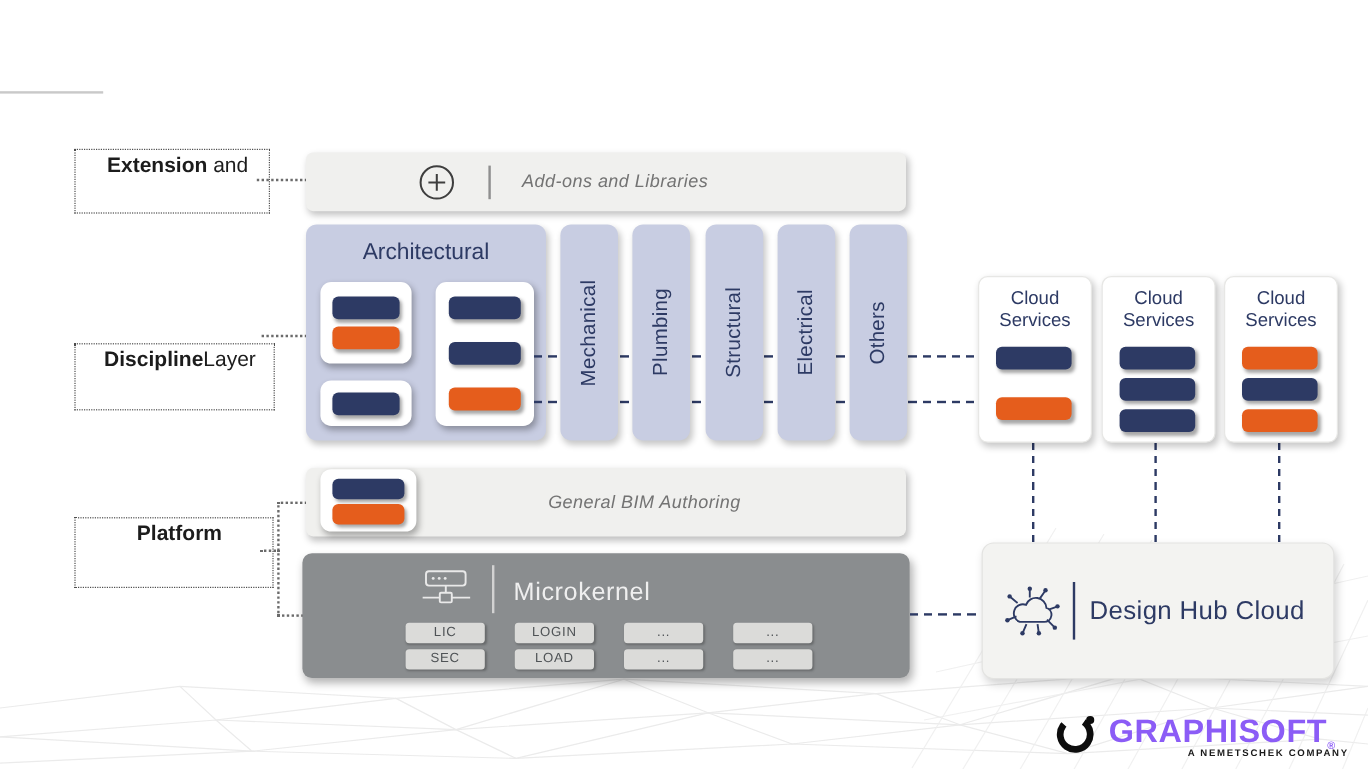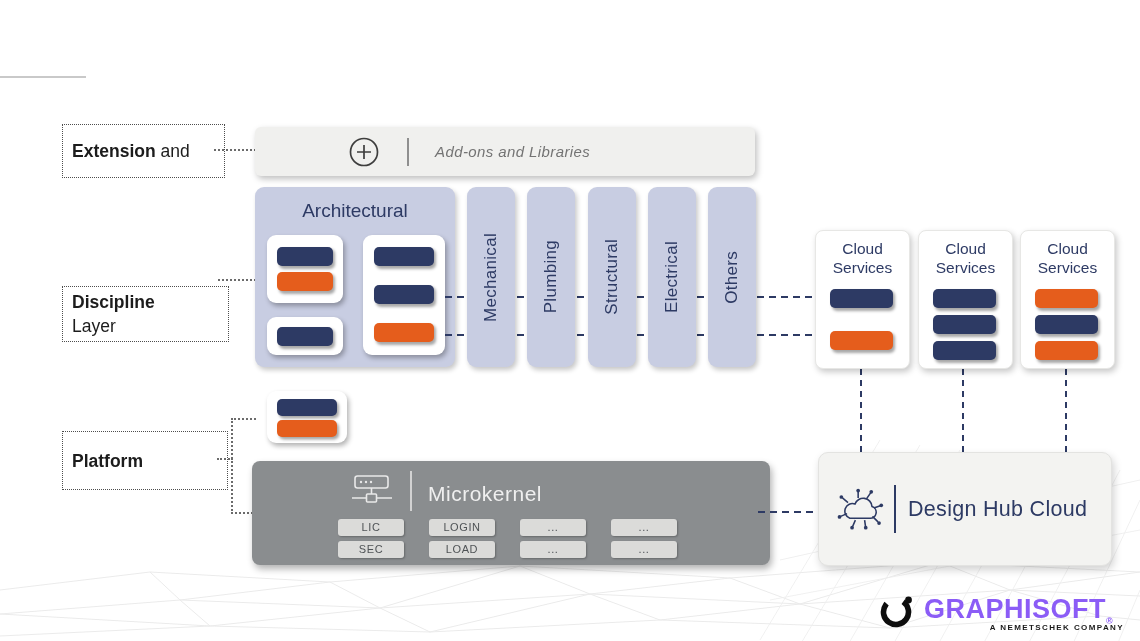--- a/index.html
+++ b/index.html
@@ -11,21 +11,21 @@
   
   .c-navy{background:var(--navy);}
   .c-orange{background:var(--orange);}
   
   .top-rule{left:0;top:76px;width:86px;height:2px;background:#c9c9c9;}
   .title{left:98px;top:44px;font-size:34px;font-weight:300;letter-spacing:8px;white-space:nowrap;z-index:2;}
   .title .t1{color:var(--navy);}
   .title .t2{color:var(--orange-title);margin-left:18px;}
   
   .side-label{border:1.5px dotted #4d4d4d;color:#1c1c1c;font-size:17.5px;line-height:24px;
-    display:flex;flex-direction:column;justify-content:center;padding-left:9px;z-index:2;}
+    display:flex;justify-content:center;padding-left:9px;z-index:2;}
   .side-label b{font-weight:bold;}
   
   .dot-h{border-top:2px dotted #6b6b6b;height:0;z-index:1;}
   .dot-v{border-left:2px dotted #6b6b6b;width:0;z-index:1;}
   .dash-h{height:2px;background:repeating-linear-gradient(90deg,var(--navy) 0 7px,transparent 7px 12px);z-index:2;}
   .dash-v{width:2px;background:repeating-linear-gradient(180deg,var(--navy) 0 6px,transparent 6px 11px);z-index:1;}
   
   .panel{background:var(--panel-gray);border-radius:6px;box-shadow:2px 3px 6px rgba(0,0,0,.25);z-index:2;}
   .panel-label{color:#737373;font-size:15px;letter-spacing:.4px;font-style:italic;}
   
@@ -44,21 +44,21 @@
     font-size:15.5px;line-height:19px;}
   .cloud-box .bar{left:14px;width:63px;}
   
   .addons{left:255px;top:127px;width:500px;height:49px;display:flex;align-items:center;padding-left:92px;box-sizing:border-box;}
   .addons .vdiv{width:2px;height:28px;background:#8f8f8f;margin:0 26px;}
   
   .general{left:255px;top:390px;width:500px;height:57px;display:flex;align-items:center;justify-content:center;
     padding-left:64px;box-sizing:border-box;}
   
   .micro{left:252px;top:461px;width:506px;height:104px;background:var(--dark-gray);border-radius:8px;
-    box-shadow:2px 4px 7px rgba(0,0,0,.3);z-index:2;padding-left:12px;}
+    box-shadow:2px 4px 7px rgba(0,0,0,.3);z-index:2;}
   .micro-title{position:absolute;left:176px;top:21px;color:#efefef;font-size:21px;letter-spacing:.5px;}
   .micro .vdiv{position:absolute;left:158px;top:10px;width:2px;height:40px;background:#d2d2d2;}
   .mk-grid{position:absolute;left:86px;top:58px;display:grid;grid-auto-flow:column;
     grid-template-rows:repeat(2,17px);grid-template-columns:repeat(4,66px);column-gap:25px;row-gap:5px;}
   .pill{background:var(--pill-gray);border-radius:3px;color:#4f5356;font-size:11px;line-height:17px;
     text-align:center;letter-spacing:.6px;box-shadow:1px 1px 2px rgba(0,0,0,.25);}
   
   .hub{left:818px;top:452px;width:294px;height:114px;background:#f3f3f1;border:1px solid #e3e3e1;border-radius:10px;
     box-shadow:2px 4px 8px rgba(0,0,0,.18);display:flex;align-items:center;z-index:2;}
   .hub .vdiv{width:2px;height:48px;background:var(--navy);margin:0 12px 0 10px;}
@@ -170,20 +170,23 @@
     <div class="cloud-title">Cloud Services</div>
     <div class="bar c-orange" style="top:58px;"></div>
     <div class="bar c-navy" style="top:84px;"></div>
     <div class="bar c-orange" style="top:110px;"></div>
   </div>
 
   <div class="abs dash-v" style="left:860px;top:369px;height:83px;"></div>
   <div class="abs dash-v" style="left:962px;top:369px;height:83px;"></div>
   <div class="abs dash-v" style="left:1065px;top:369px;height:83px;"></div>
 
+  <div class="abs panel general">
+    <span class="panel-label">General BIM Authoring</span>
+  </div>
   <div class="card" style="left:267px;top:391px;width:80px;height:52px;z-index:3;">
     <div class="bar c-navy" style="left:10px;width:60px;top:8px;height:17px;"></div>
     <div class="bar c-orange" style="left:10px;width:60px;top:29px;height:17px;"></div>
   </div>
 
   <div class="abs micro">
     <svg class="abs" style="left:100px;top:12px;" width="40" height="34" viewBox="0 0 40 34">
       <g stroke="#e9e9e9" stroke-width="1.6" fill="none">
         <rect x="3" y="3" width="33" height="12" rx="2.5"></rect>
         <path d="M19.5,15 V21"></path>

